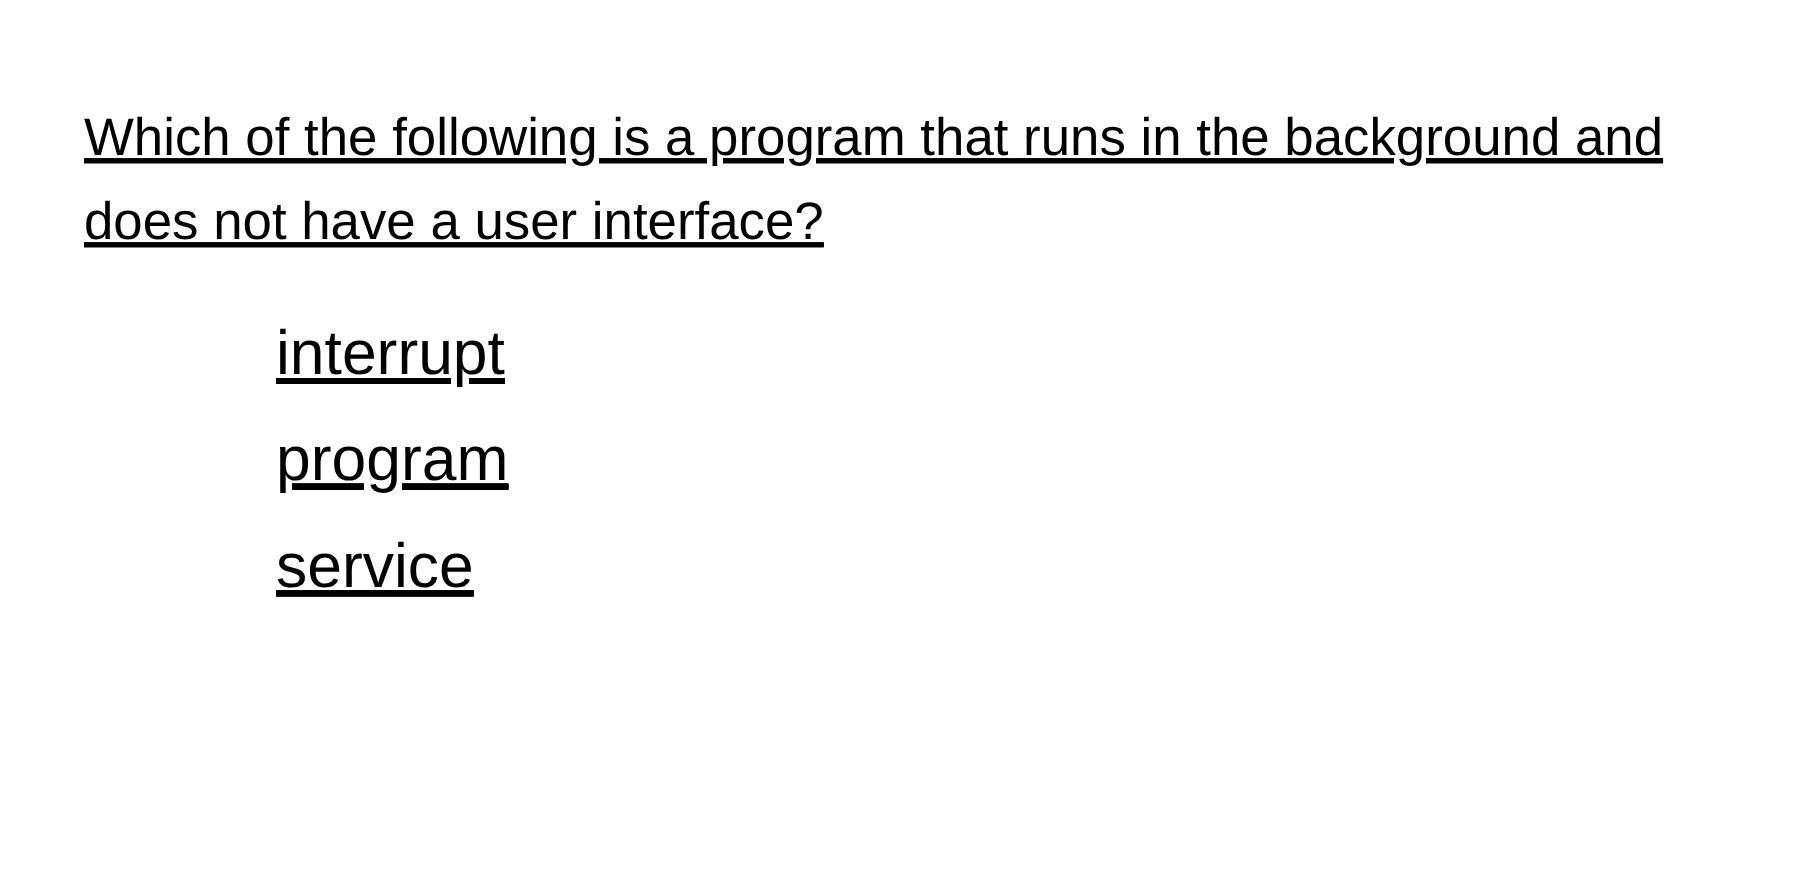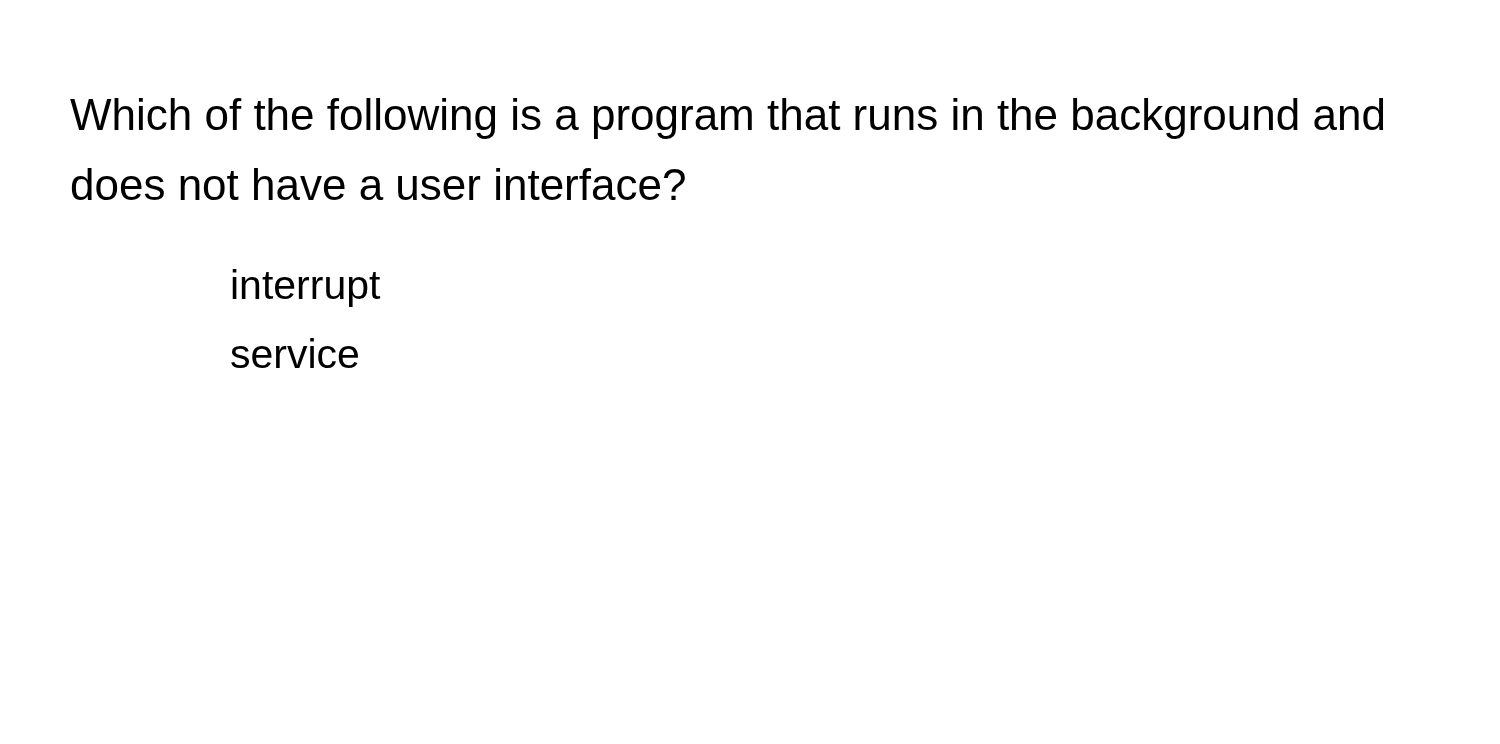--- a/index.html
+++ b/index.html
@@ -1,44 +1,46 @@
 <!DOCTYPE html>
 <html><head>
   <meta charset="utf-8">
   <style>
     * {
       margin: 0;
       padding: 0;
       box-sizing: border-box;
+      text-decoration: underline;
     }
     body {
       width: 1500px;
       height: 744px;
       background: #ffffff;
       font-family: -apple-system, BlinkMacSystemFont, "Segoe UI", Helvetica, Arial, sans-serif;
       padding: 80px 70px;
     }
     .question-text {
       font-size: 44px;
       line-height: 1.6;
       color: #000000;
       font-weight: 400;
       margin-bottom: 30px;
     }
     .options {
       padding-left: 160px;
     }
     .option-item {
-      font-size: 41px;
+      font-size: 52px;
       line-height: 1.7;
       color: #000000;
       font-weight: 400;
     }
   </style>
 </head>
 <body>
 
 <div class="question-text">Which of the following is a program that runs in the background and does not have a user interface?</div>
 
 <div class="options">
   <div class="option-item">interrupt</div>
+  <div class="option-item">program</div>
   <div class="option-item">service</div>
 </div>
 
 </body></html>

